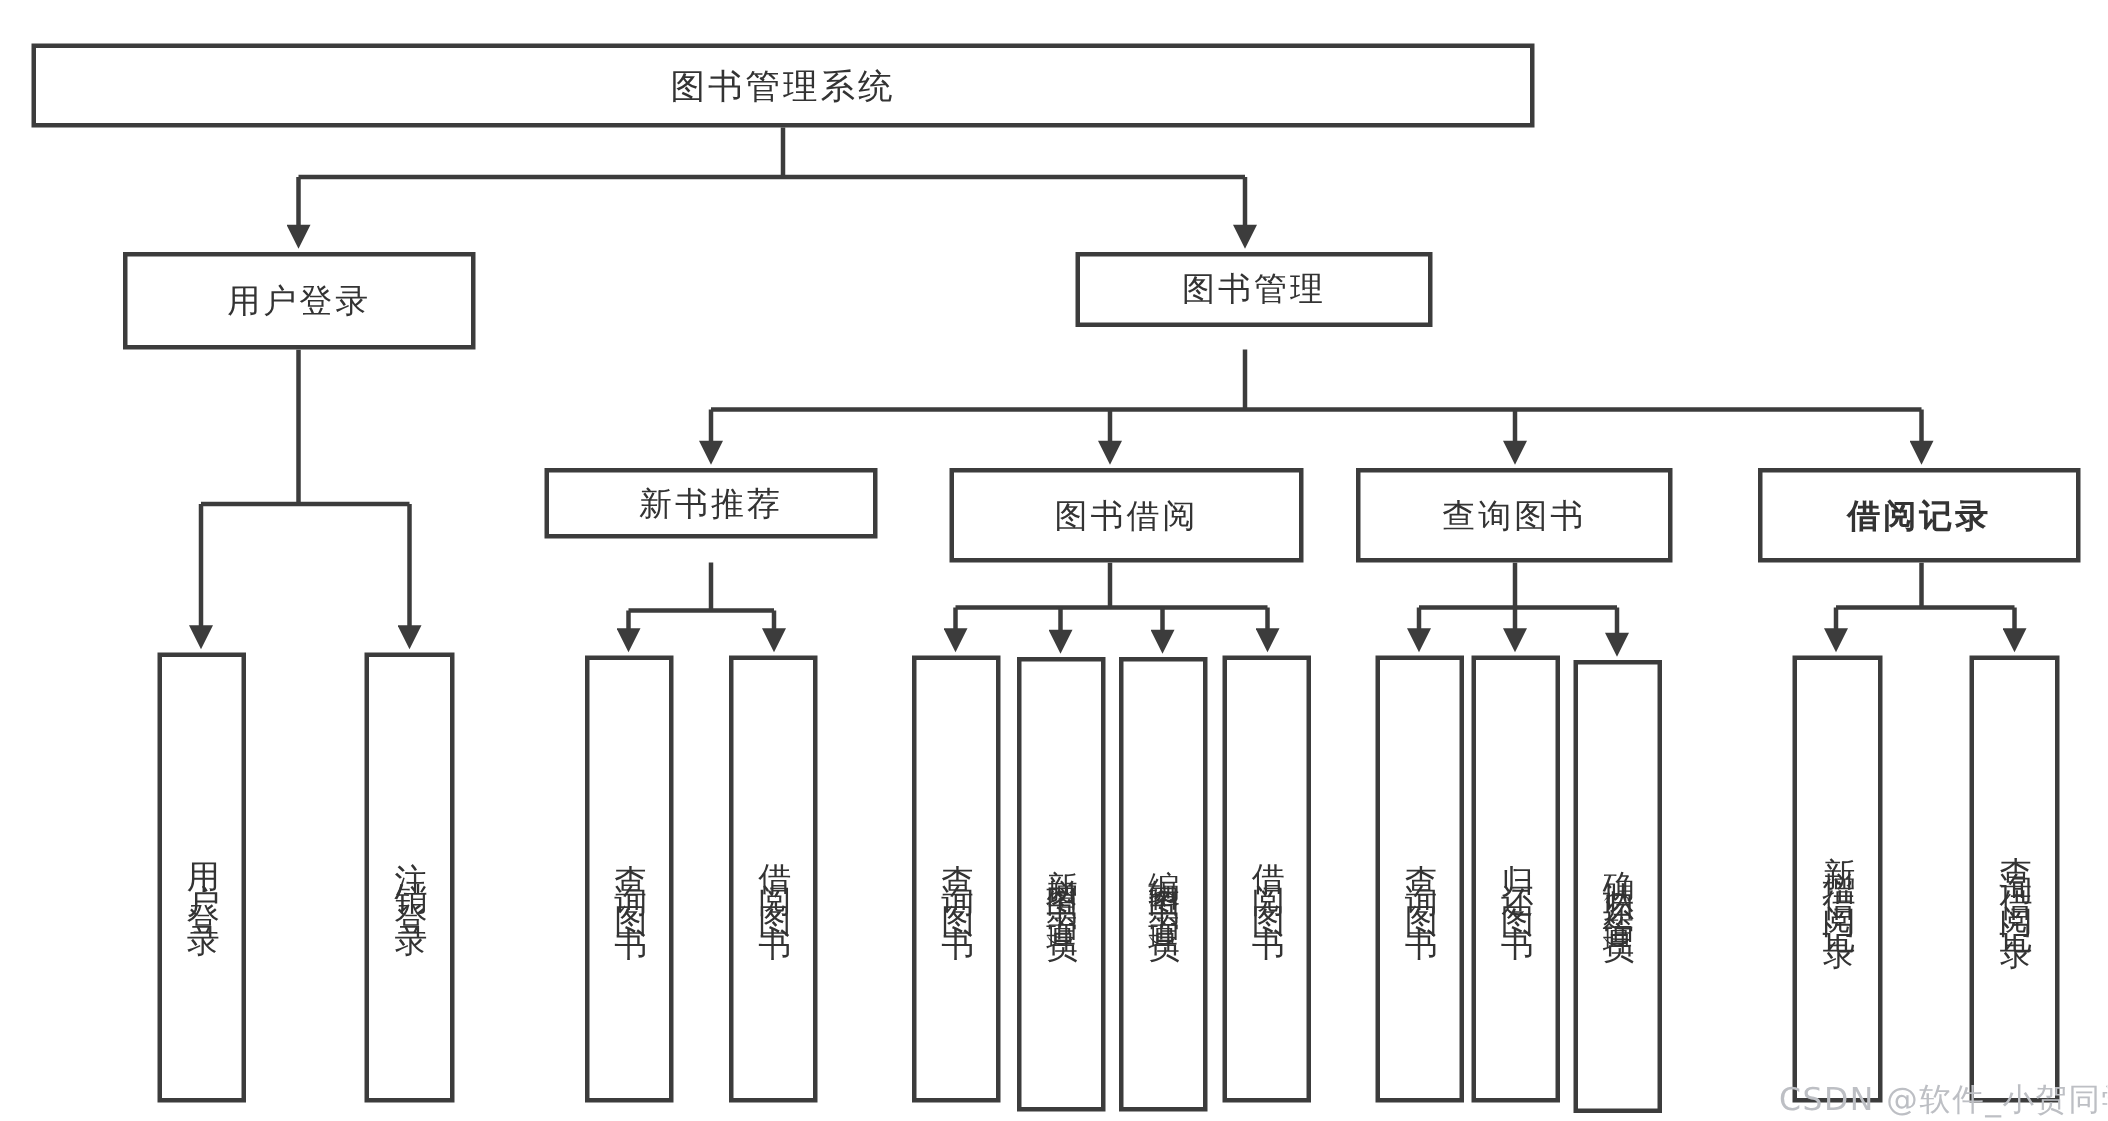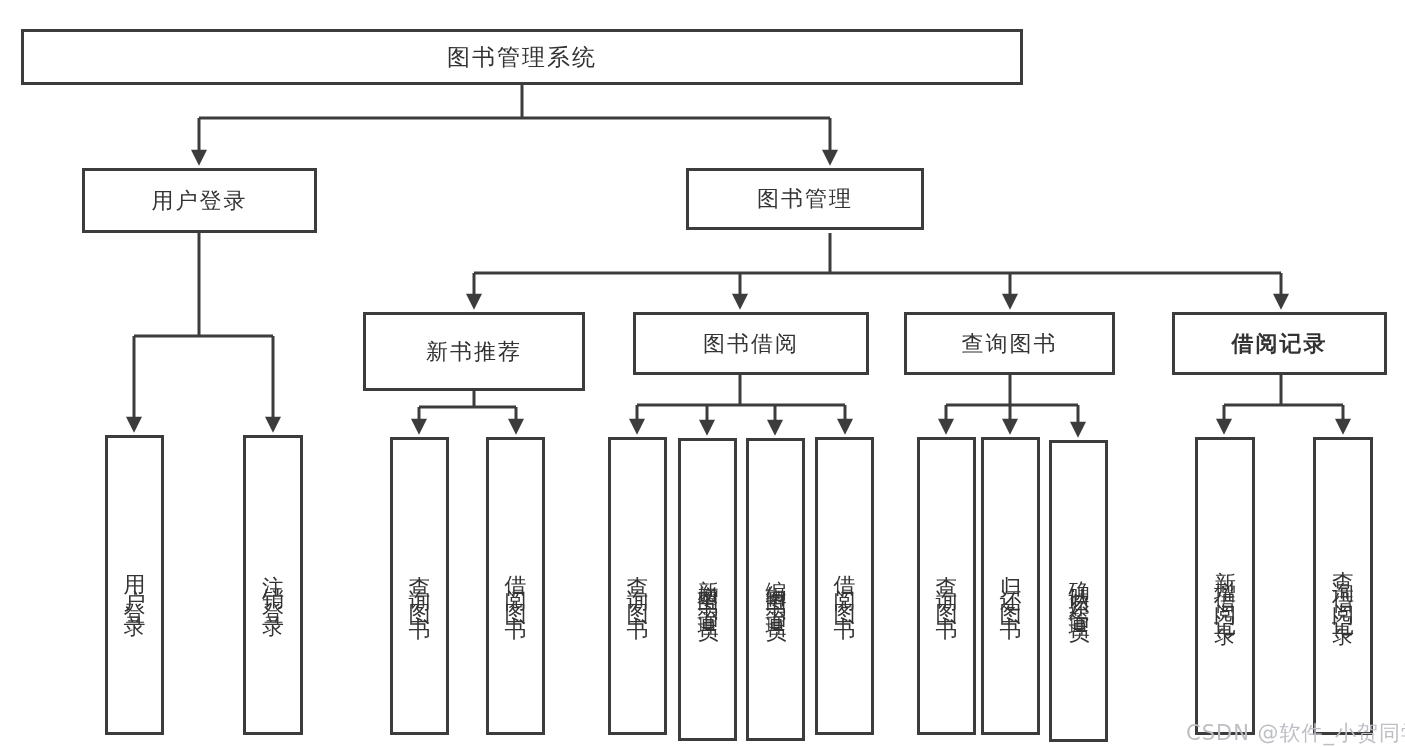--- a/index.html
+++ b/index.html
@@ -110,32 +110,32 @@
     </g>
   </svg>
 
   <div class="node root" style="left:21px; top:13px; width:1002px; height:56px;">
     <span>图书管理系统</span>
   </div>
 
   <div class="node" style="left:82px; top:168px; width:235px; height:65px;">
     <span>用户登录</span>
   </div>
-  <div class="node" style="left:686px; top:168px; width:238px; height:62px;">
+  <div class="node" style="left:717px; top:168px; width:238px; height:50px;">
     <span>图书管理</span>
   </div>
 
   <div class="node leaf" style="left:105px; top:435px; width:59px; height:300px;">
     <span>用户登录</span>
   </div>
   <div class="node leaf" style="left:243px; top:435px; width:60px; height:300px;">
     <span>注销登录</span>
   </div>
 
-  <div class="node" style="left:363px; top:312px; width:222px; height:79px;">
+  <div class="node" style="left:363px; top:312px; width:222px; height:47px;">
     <span>新书推荐</span>
   </div>
   <div class="node" style="left:633px; top:312px; width:236px; height:63px;">
     <span>图书借阅</span>
   </div>
   <div class="node" style="left:904px; top:312px; width:211px; height:63px;">
     <span>查询图书</span>
   </div>
   <div class="node" style="left:1172px; top:312px; width:215px; height:63px;font-weight:bold;">
     <span>借阅记录</span>

